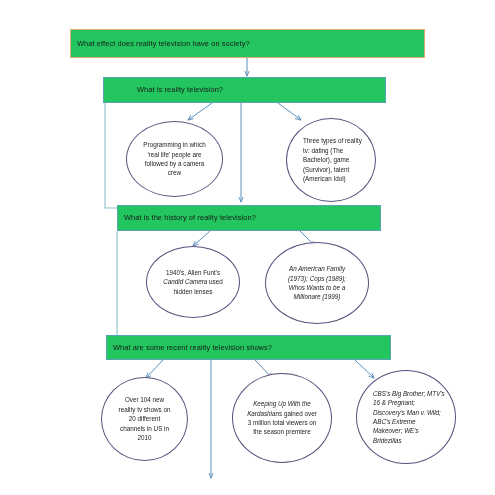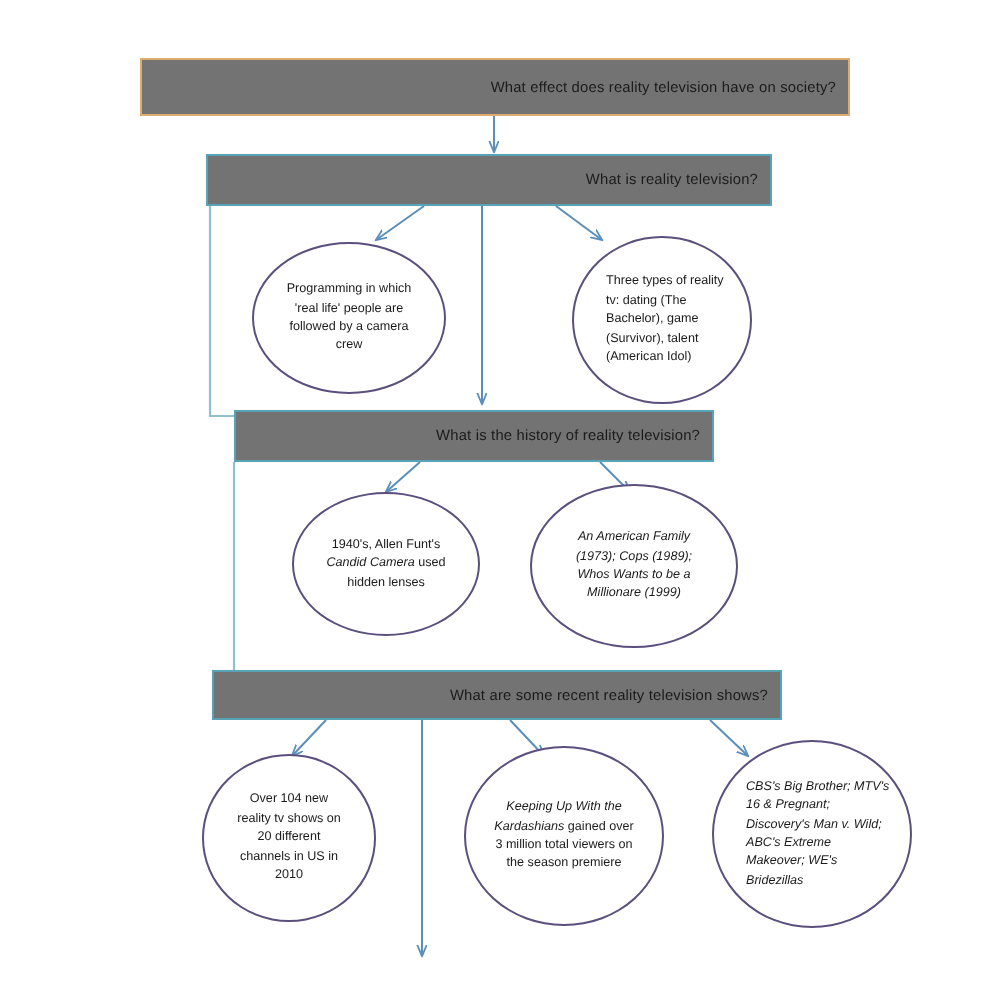--- a/index.html
+++ b/index.html
@@ -24,24 +24,24 @@
     top: 0;
     width: 495px;
     height: 495px;
     pointer-events: none;
   }
 
   
   .qbox {
     position: absolute;
     box-sizing: border-box;
-    background: #737373;
+    background: #22c55e;
     display: flex;
     align-items: center;
-    justify-content: flex-end;
+    justify-content: flex-start;
     text-align: center;
     z-index: 3;
   }
   .qbox .qlabel {
     font-size: 7.4px;
     color: #1b1b1b;
     line-height: 1.25;
     letter-spacing: 0.1px;
     padding: 0 6px;
   }
@@ -128,21 +128,21 @@
   </div>
 
   <div class="ellipse" style="left:126px; top:121px; width:97px; height:76px;">
     <span class="etext">Programming in which 'real life' people are followed by a camera crew</span>
   </div>
 
   <div class="ellipse align-left" style="left:286px; top:118px; width:90px; height:84px;">
     <span class="etext">Three types of reality tv: dating (The Bachelor), game (Survivor), talent (American Idol)</span>
   </div>
 
-  <div class="qbox branch" style="left:117px; top:205px; width:240px; height:26px;">
+  <div class="qbox branch" style="left:117px; top:205px; width:264px; height:26px;">
     <span class="qlabel">What is the history of reality television?</span>
   </div>
 
   <div class="ellipse" style="left:146px; top:246px; width:94px; height:72px;">
     <span class="etext"><span>1940's, Allen Funt's </span><span class="ital">Candid Camera</span><span> used hidden lenses</span></span>
   </div>
 
   <div class="ellipse" style="left:265px; top:242px; width:104px; height:82px;">
     <span class="etext italic">An American Family (1973); Cops (1989); Whos Wants to be a Millionare (1999)</span>
   </div>

